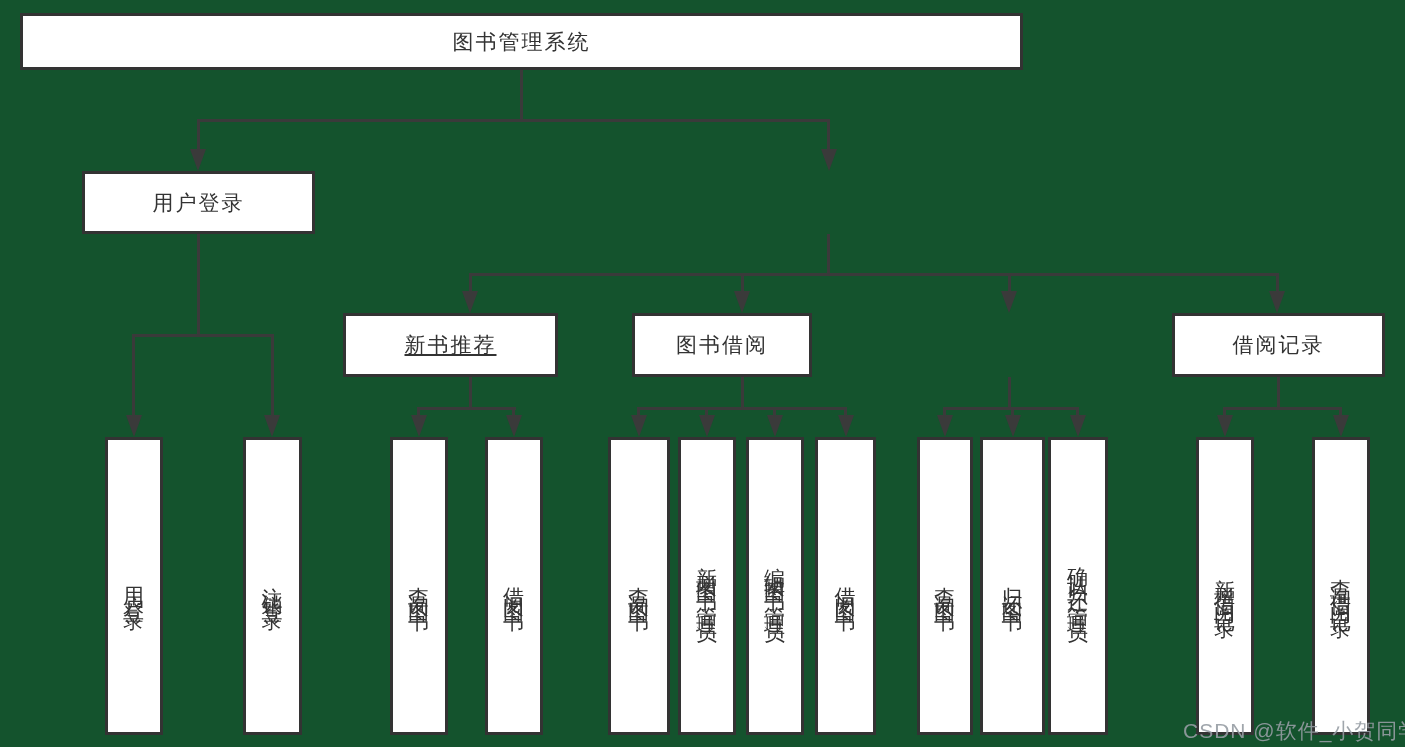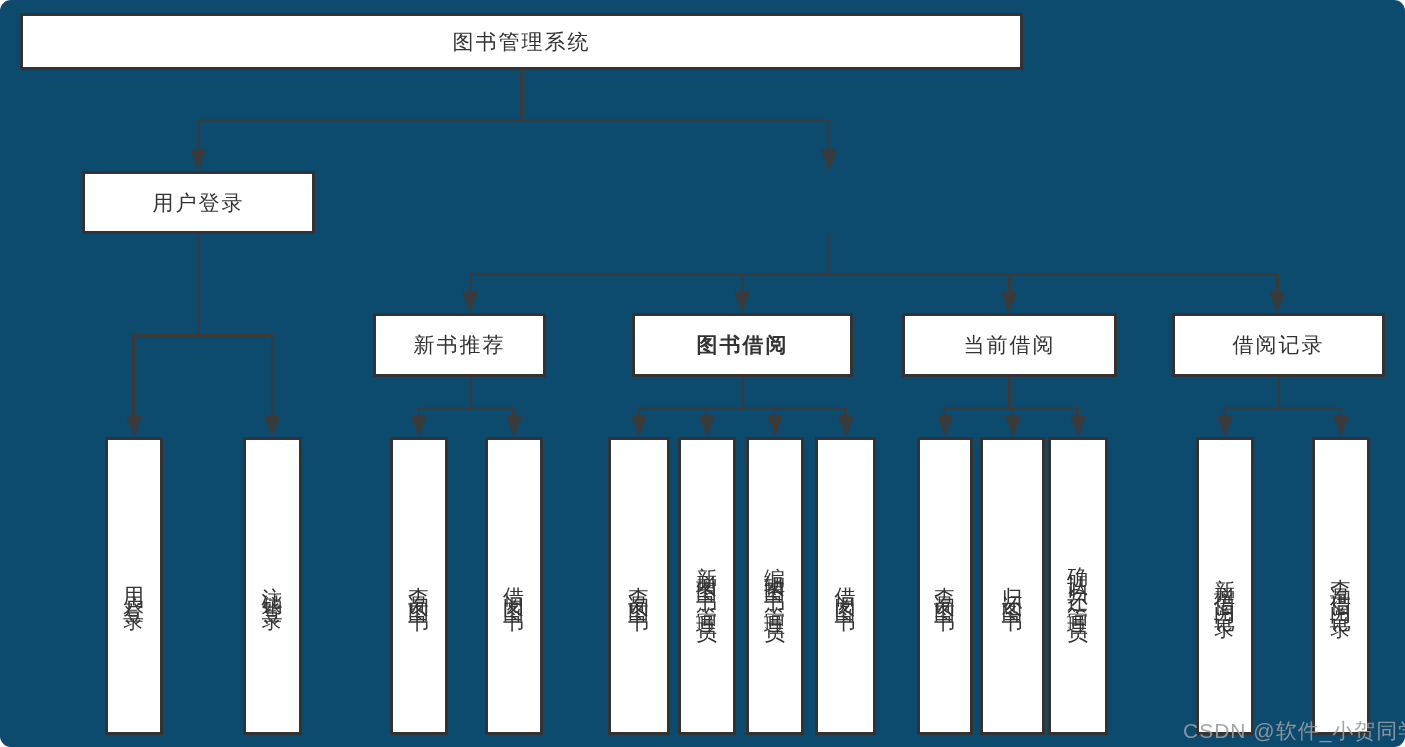--- a/index.html
+++ b/index.html
@@ -1,17 +1,17 @@
 <!DOCTYPE html>
 <html><head>
 <meta charset="utf-8">
 <style>
   html,body{margin:0;padding:0;background:#fff;}
   body{font-family:"Liberation Sans","DejaVu Sans",sans-serif;}
-  #canvas{position:relative;width:1405px;height:747px;background:#0c4a6e;overflow:hidden;border-radius:11px;}
+  #canvas{position:relative;width:1405px;height:747px;background:#14532d;overflow:hidden;}
   .box{
     position:absolute;background:#ffffff;border:3px solid #333333;box-sizing:border-box;
     display:flex;align-items:center;justify-content:center;
     color:#333333;font-size:21px;letter-spacing:2px;white-space:nowrap;z-index:2;
   }
   .vbox{
     writing-mode:vertical-rl;text-orientation:mixed;
     letter-spacing:8px;white-space:normal;line-height:1.0;
   }
   .hline,.vline{position:absolute;background:#3a3a3a;z-index:1;}
@@ -89,25 +89,24 @@
   <div class="vline" style="left:1223px;top:407px;height:10px;"></div>
   <div class="arrow" style="left:1217px;top:415px;"></div>
   <div class="vline" style="left:1339px;top:407px;height:10px;"></div>
   <div class="arrow" style="left:1333px;top:415px;"></div>
 
   <div class="box" style="left:20px;top:13px;width:1003px;height:57px;">图书管理系统</div>
 
   <div class="box" style="left:82px;top:171px;width:233px;height:63px;">用户登录</div>
 
 
-  <div class="box" style="left:373px;top:313px;width:173px;height:64px;">新书推荐</div>
+  <div class="box" style="left:343px;top:313px;width:215px;height:64px;text-decoration:underline;">新书推荐</div>
 
-  <div class="box" style="left:632px;top:313px;width:221px;height:64px;font-weight:bold;">图书借阅</div>
+  <div class="box" style="left:632px;top:313px;width:180px;height:64px;">图书借阅</div>
 
-  <div class="box" style="left:902px;top:313px;width:215px;height:64px;">当前借阅</div>
 
   <div class="box" style="left:1172px;top:313px;width:213px;height:64px;">借阅记录</div>
 
   <div class="box vbox" style="left:105px;top:437px;width:58px;height:298px;">用户登录</div>
   <div class="box vbox" style="left:243px;top:437px;width:59px;height:298px;">注销登录</div>
 
   <div class="box vbox" style="left:390px;top:437px;width:58px;height:298px;">查询图书</div>
   <div class="box vbox" style="left:485px;top:437px;width:58px;height:298px;">借阅图书</div>
 
   <div class="box vbox" style="left:608px;top:437px;width:62px;height:298px;">查询图书</div>

